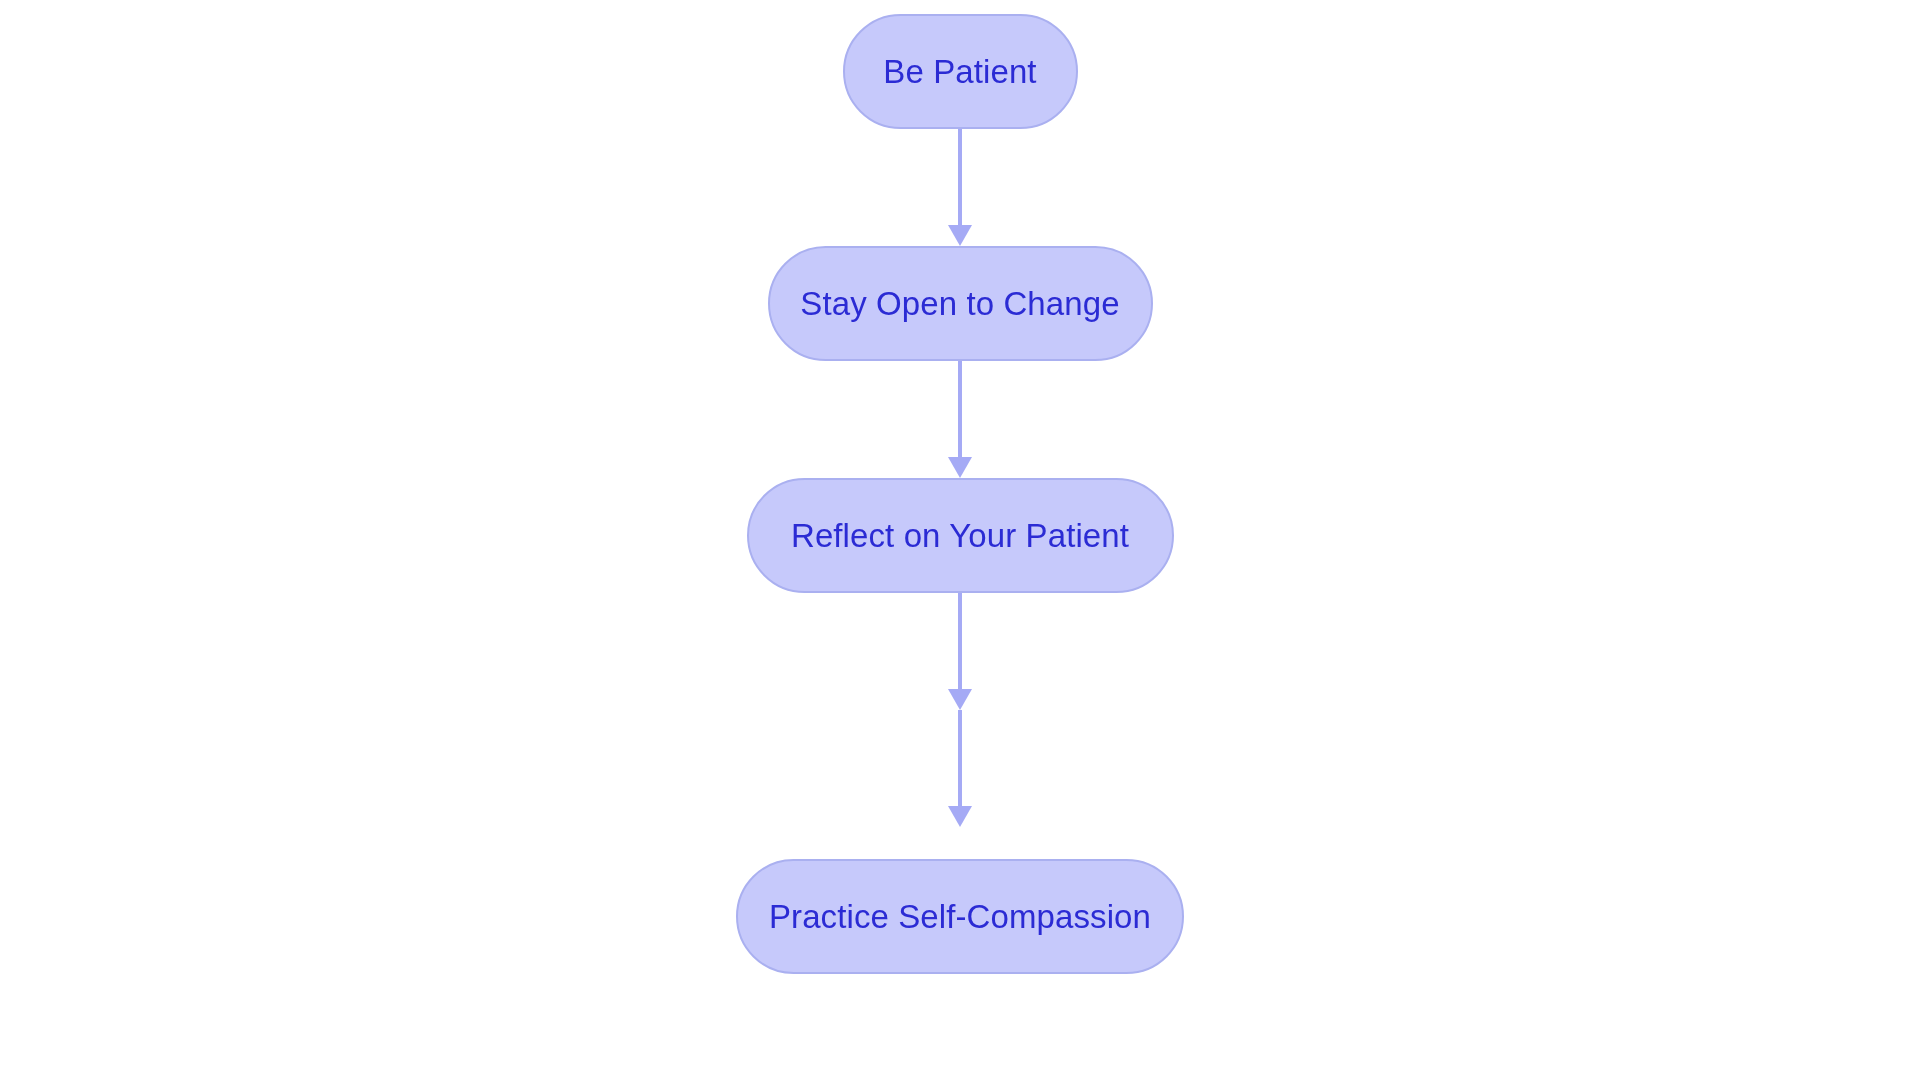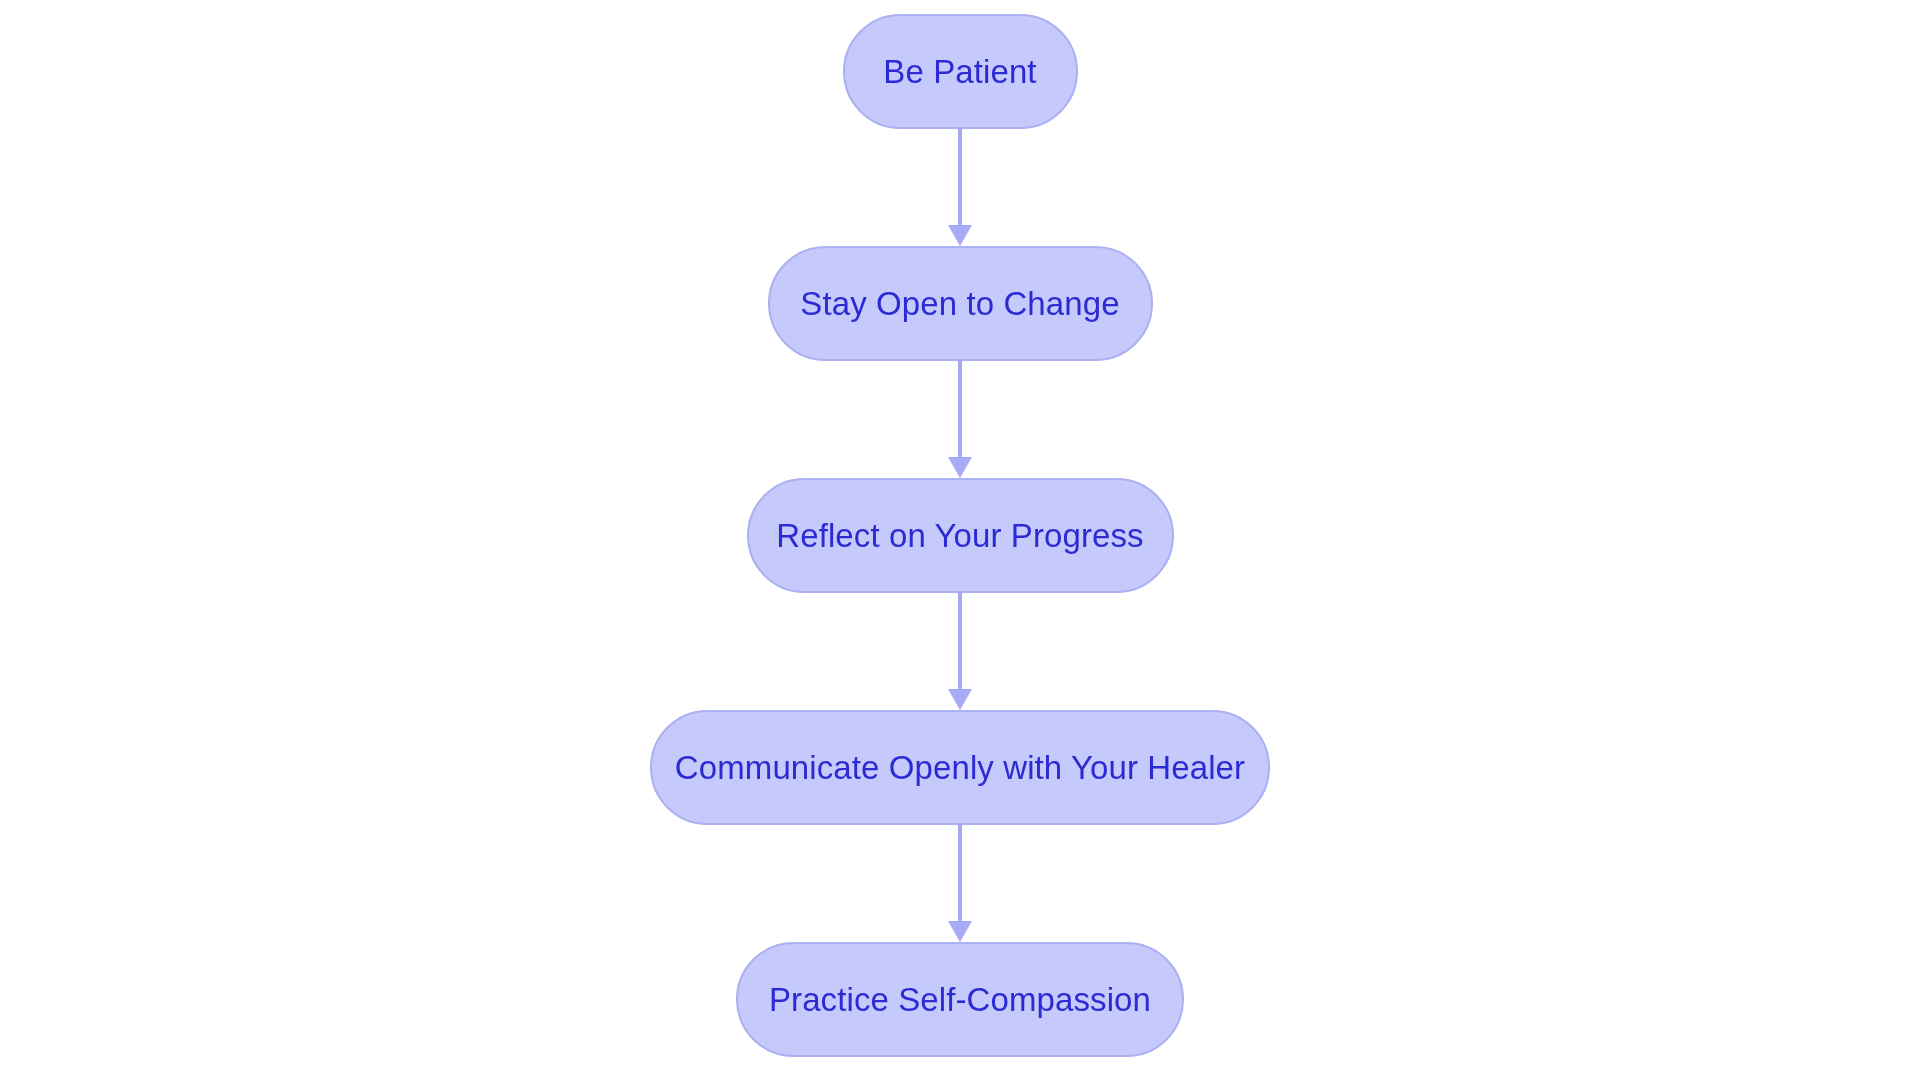--- a/index.html
+++ b/index.html
@@ -58,21 +58,21 @@
     letter-spacing: 0.1px;
     white-space: nowrap;
     user-select: none;
   }
 
   
   .node-w1 { width: 235px; }
   .node-w2 { width: 385px; text-align: center; }
   .node-w3 { width: 427px; }
   .node-w4 { width: 620px; }
-  .node-w5 { width: 448px; }
+  .node-w5 { width: 448px; margin-top: 32px; }
 
   .connector {
     position: relative;
     width: 40px;
     height: 117px;
     flex: 0 0 auto;
     display: block;
   }
   .connector svg {
     display: block;
@@ -103,33 +103,30 @@
     </div>
 
     <div class="connector">
       <svg viewBox="0 0 40 117" xmlns="http://www.w3.org/2000/svg" aria-hidden="true">
         <line x1="20" y1="0" x2="20" y2="98" stroke="#a5aaf5" stroke-width="4"></line>
         <polygon points="8,96 32,96 20,117" fill="#a5aaf5"></polygon>
       </svg>
     </div>
 
     <div class="node node-w3">
-      <span class="node-label">Reflect on Your Progress</span>
+      <span class="node-label">Reflect on Your Patient</span>
     </div>
 
     <div class="connector">
       <svg viewBox="0 0 40 117" xmlns="http://www.w3.org/2000/svg" aria-hidden="true">
         <line x1="20" y1="0" x2="20" y2="98" stroke="#a5aaf5" stroke-width="4"></line>
         <polygon points="8,96 32,96 20,117" fill="#a5aaf5"></polygon>
       </svg>
     </div>
 
-    <div class="node node-w4">
-      <span class="node-label">Communicate Openly with Your Healer</span>
-    </div>
 
     <div class="connector">
       <svg viewBox="0 0 40 117" xmlns="http://www.w3.org/2000/svg" aria-hidden="true">
         <line x1="20" y1="0" x2="20" y2="98" stroke="#a5aaf5" stroke-width="4"></line>
         <polygon points="8,96 32,96 20,117" fill="#a5aaf5"></polygon>
       </svg>
     </div>
 
     <div class="node node-w5">
       <span class="node-label">Practice Self-Compassion</span>

